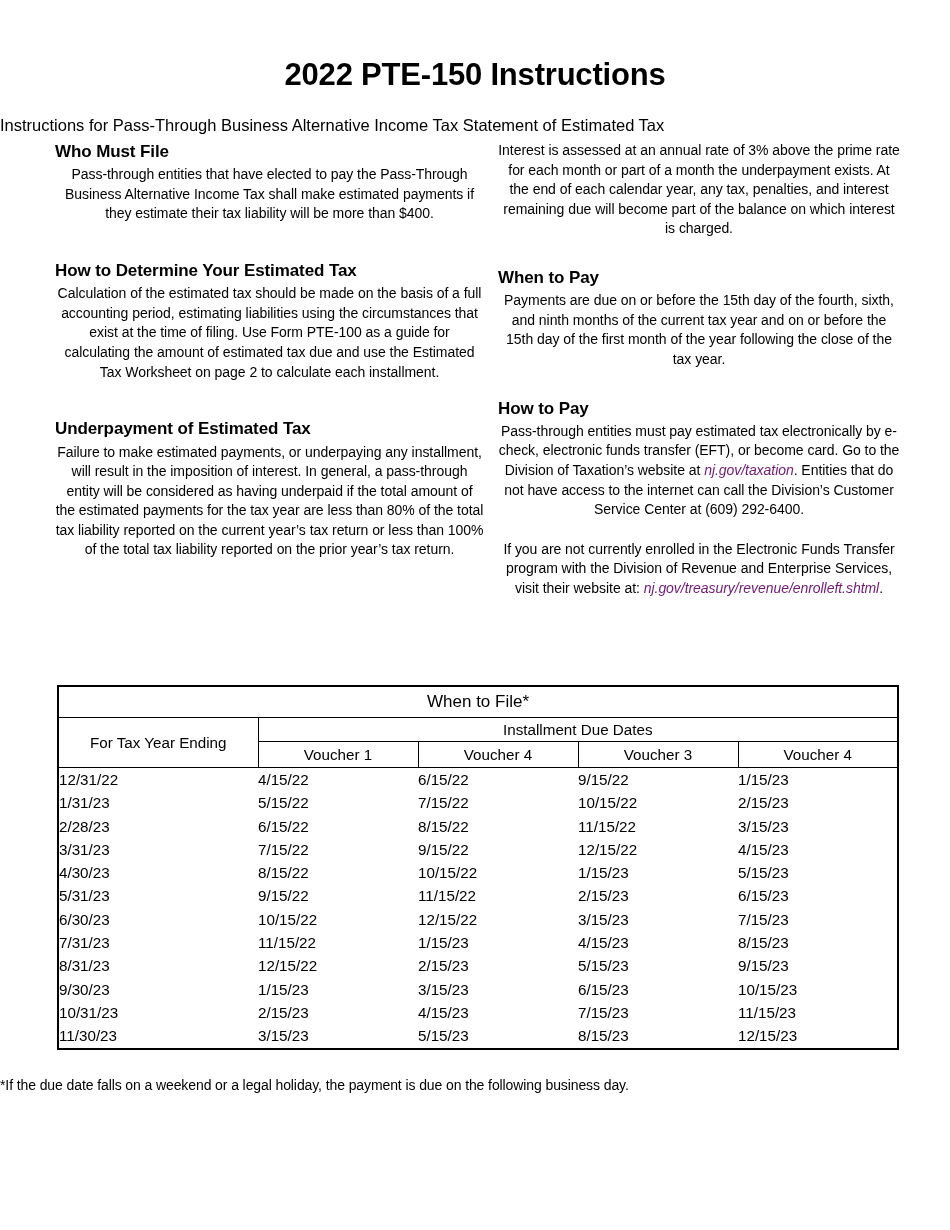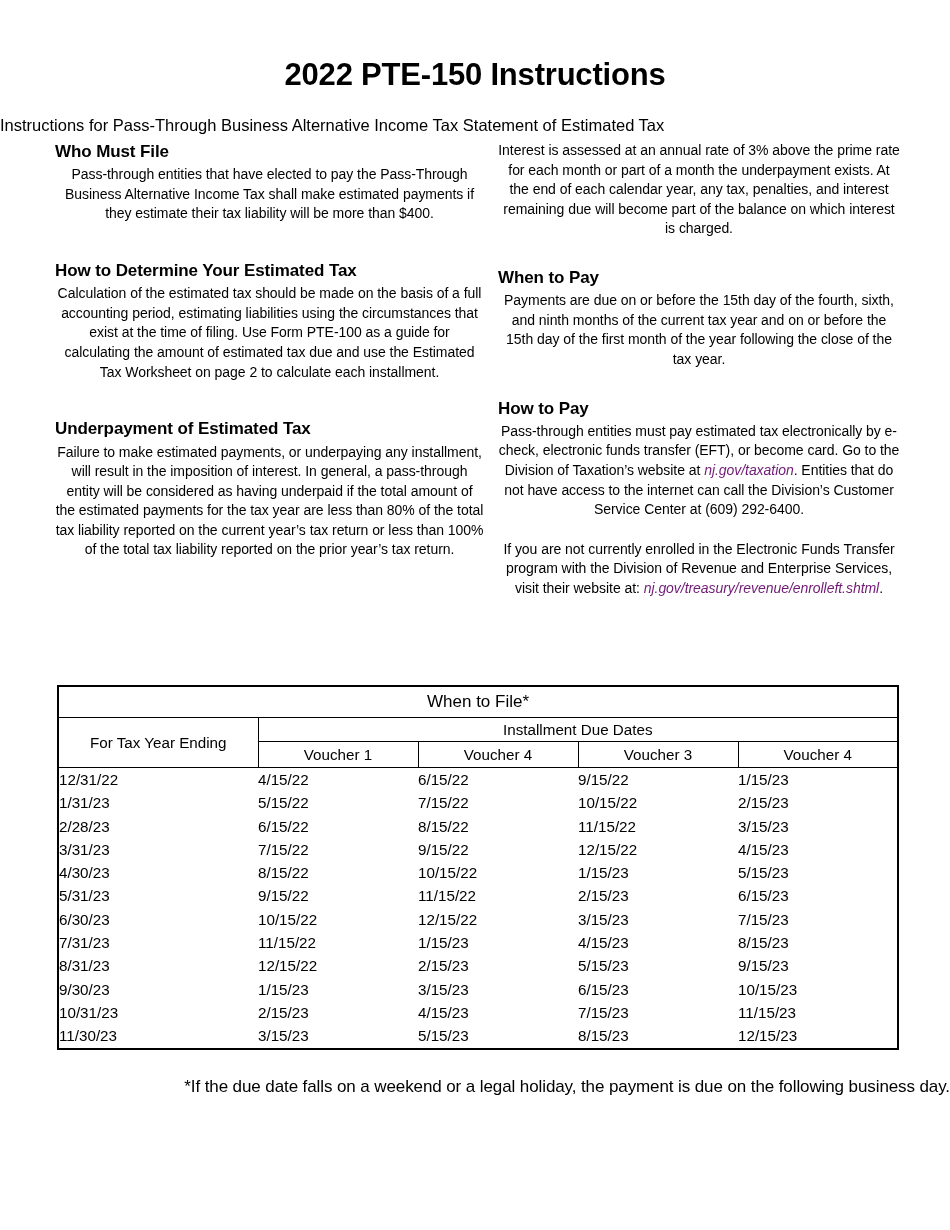--- a/index.html
+++ b/index.html
@@ -145,22 +145,22 @@
     font-size: 15.2px;
     height: 23.3px;
     line-height: 23.3px;
   }
   tr.data-row td:first-child { }
   .tbl-footnote {
     position: absolute;
     top: 1069px;
     left: 0;
     width: 950px;
-    text-align: right;
-    font-size: 17px;
+    text-align: left;
+    font-size: 14px;
     letter-spacing: -0.1px;
   }
 </style>
 </head>
 <body>
 
 <div class="page">
 
   <h1 class="doc-title">2022 PTE-150 Instructions</h1>
   <div class="doc-subtitle">Instructions for Pass-Through Business Alternative Income Tax Statement of Estimated Tax</div>

